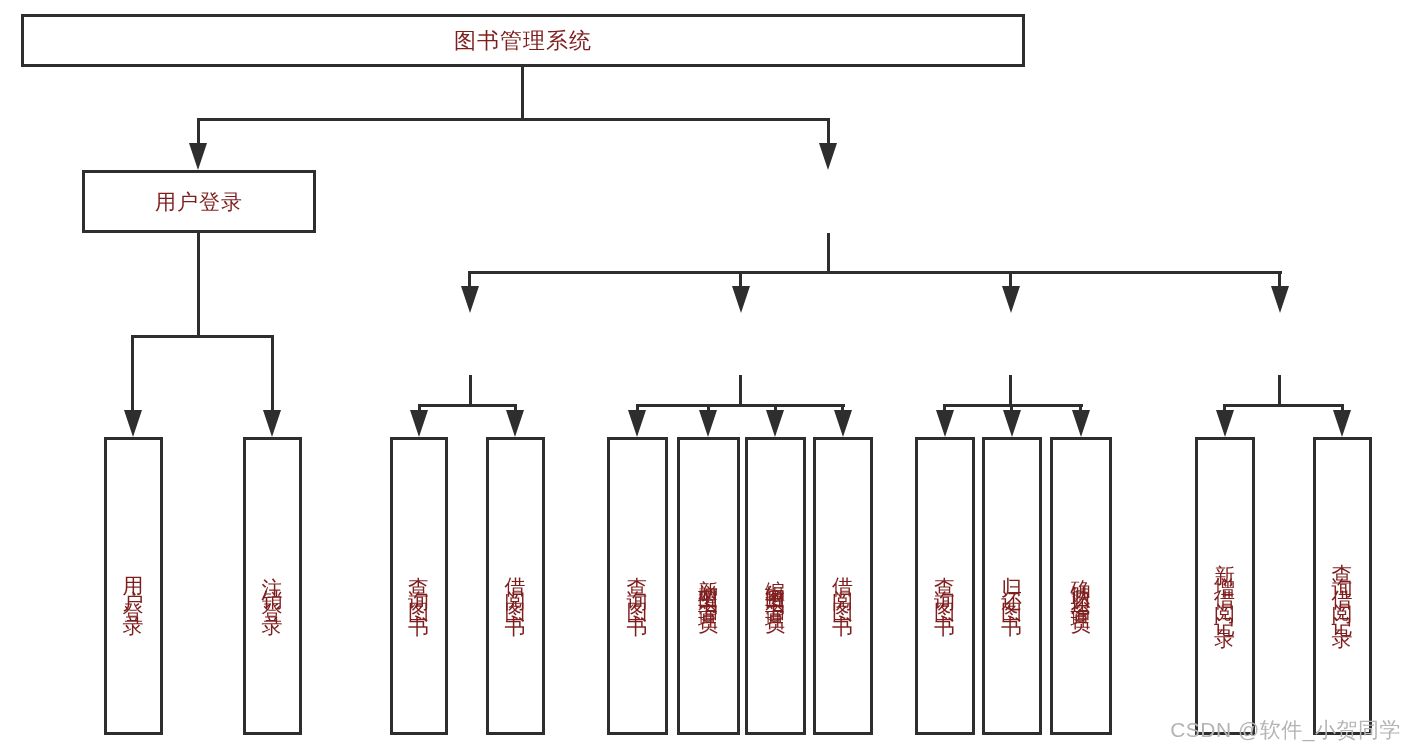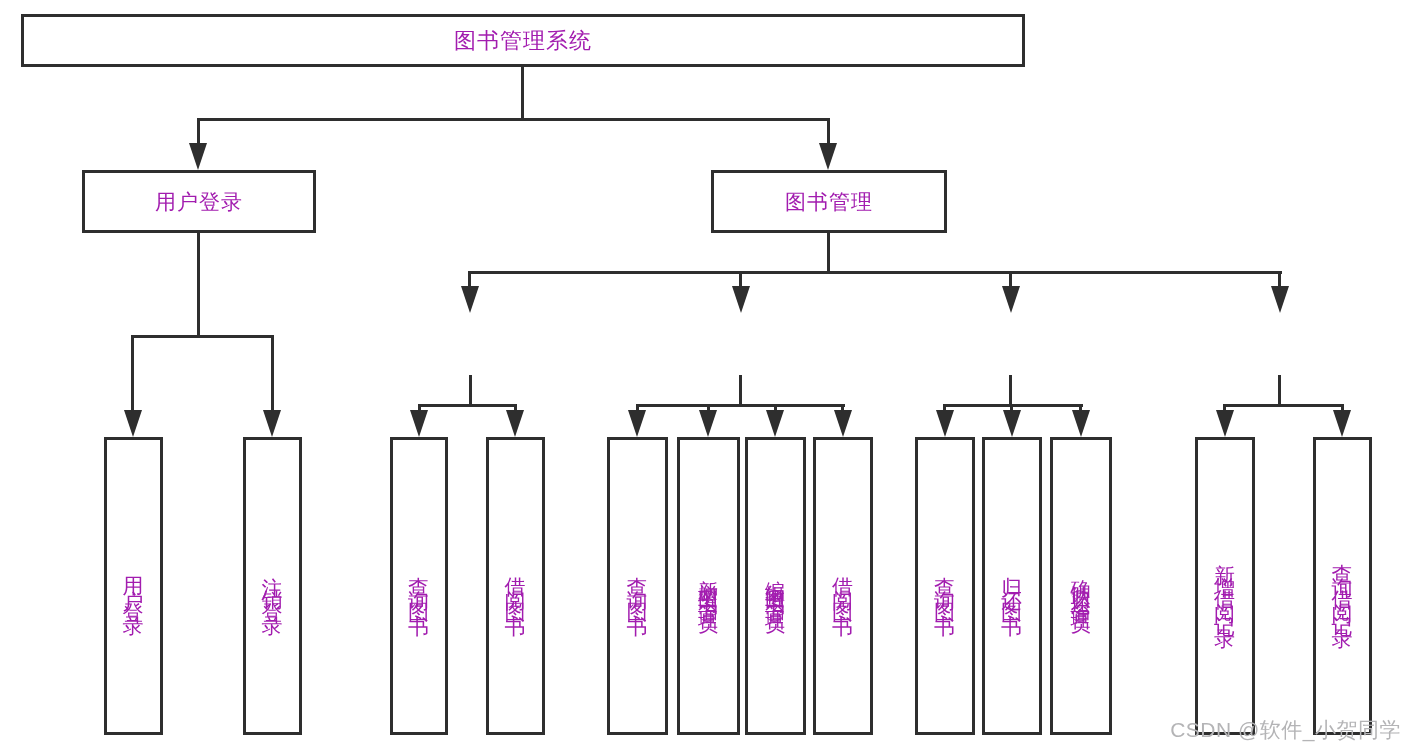--- a/index.html
+++ b/index.html
@@ -4,21 +4,21 @@
 <style>
   html,body{margin:0;padding:0;background:#ffffff;}
   .canvas{
     position:relative;width:1405px;height:747px;background:#ffffff;
     font-family:"Liberation Sans", sans-serif;overflow:hidden;
   }
   .box{
     position:absolute;box-sizing:border-box;
     border:3px solid #2e2e2e;background:#ffffff;
     display:flex;align-items:center;justify-content:center;
-    color:#a21caf;font-size:21px;white-space:nowrap;
+    color:#7f1d1d;font-size:21px;white-space:nowrap;
   }
   .root-box{font-size:22px;letter-spacing:1px;}
   .branch-box{letter-spacing:1px;}
   .leaf .vlabel{
     writing-mode:vertical-rl;text-orientation:mixed;
     letter-spacing:13px;line-height:1;display:block;
   }
   .leaf .vlabel.tight{letter-spacing:5px;font-size:20px;}
   .line{position:absolute;background:#2e2e2e;}
   .arrow{
@@ -35,23 +35,20 @@
 <body>
 
 <div class="canvas">
 
   <div class="box root-box" style="left:21px;top:14px;width:1004px;height:53px;">
     <span>图书管理系统</span>
   </div>
 
   <div class="box branch-box" style="left:82px;top:170px;width:234px;height:63px;">
     <span>用户登录</span>
-  </div>
-  <div class="box branch-box" style="left:711px;top:170px;width:236px;height:63px;">
-    <span>图书管理</span>
   </div>
 
 
   <div class="box leaf" style="left:104px;top:437px;width:59px;height:298px;">
     <span class="vlabel">用户登录</span>
   </div>
   <div class="box leaf" style="left:243px;top:437px;width:59px;height:298px;">
     <span class="vlabel">注销登录</span>
   </div>
 

